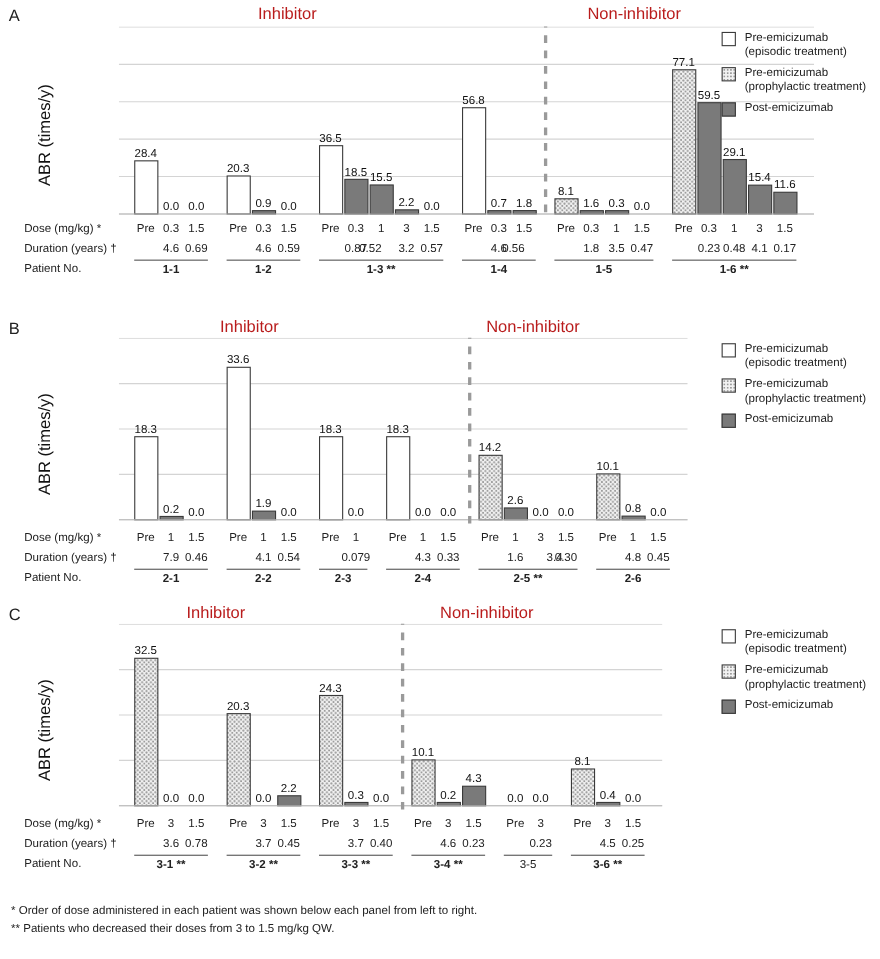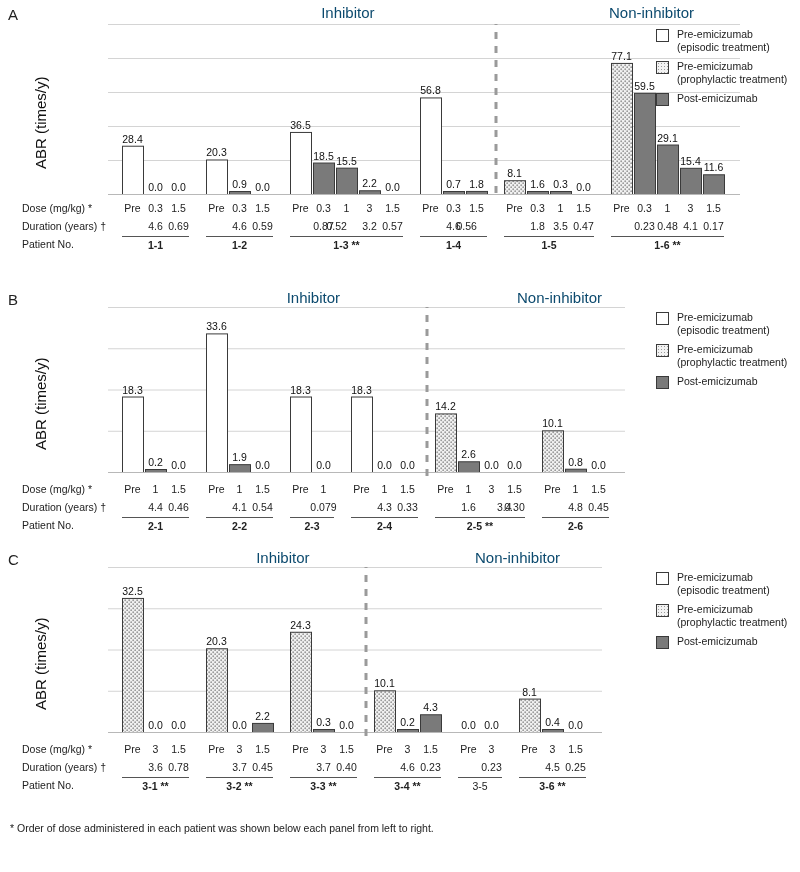--- a/index.html
+++ b/index.html
@@ -15,22 +15,22 @@
   #panel-A{top:0;height:285px;}
   #panel-B{top:285px;height:260px;}
   #panel-C{top:545px;height:270px;}
 
   .panel-letter{
     position:absolute;left:8px;top:6px;
     font-size:15px;color:#222;
   }
   .group-title{
     position:absolute;top:4px;
-    font-size:15px;color:#0c4a6e;
-    text-align:right;
+    font-size:15px;color:#b91c1c;
+    text-align:left;
     white-space:nowrap;
   }
   .axis-title{
     position:absolute;
     font-size:15px;color:#111;
     transform:rotate(-90deg);
     transform-origin:left top;
     white-space:nowrap;
   }
   svg.plot{position:absolute;display:block;}
@@ -285,21 +285,21 @@
       </div>
       <div class="legend-row">
         <div class="legend-swatch sw-post"></div>
         <div class="legend-text">
           <div>Post-emicizumab</div>
         </div>
       </div>
     </div>
 <div class="rowlabel" style="left: 112.5px; top: 198px; width: 40px; text-align: center;">Pre</div>
     <div class="rowlabel" style="left: 135.5px; top: 198px; width: 40px; text-align: center;">1</div>
-    <div class="rowlabel" style="left: 135.5px; top: 216px; width: 40px; text-align: center;">4.4</div>
+    <div class="rowlabel" style="left: 135.5px; top: 216px; width: 40px; text-align: center;">7.9</div>
     <div class="rowlabel" style="left: 158.5px; top: 198px; width: 40px; text-align: center;">1.5</div>
     <div class="rowlabel" style="left: 158.5px; top: 216px; width: 40px; text-align: center;">0.46</div>
     <div class="rowlabel" style="left: 196.5px; top: 198px; width: 40px; text-align: center;">Pre</div>
     <div class="rowlabel" style="left: 219.5px; top: 198px; width: 40px; text-align: center;">1</div>
     <div class="rowlabel" style="left: 219.5px; top: 216px; width: 40px; text-align: center;">4.1</div>
     <div class="rowlabel" style="left: 242.5px; top: 198px; width: 40px; text-align: center;">1.5</div>
     <div class="rowlabel" style="left: 242.5px; top: 216px; width: 40px; text-align: center;">0.54</div>
     <div class="rowlabel" style="left: 280.5px; top: 198px; width: 40px; text-align: center;">Pre</div>
     <div class="rowlabel" style="left: 303.5px; top: 198px; width: 40px; text-align: center;">1</div>
     <div class="rowlabel" style="left: 303.5px; top: 216px; width: 40px; text-align: center;">0.079</div>
@@ -449,13 +449,14 @@
     <div style="position: absolute; left: 374px; top: 232px; width: 67px; height: 0px; border-top: 1.5px solid rgb(85, 85, 85);"></div>
     <div class="rowlabel" style="left: 374px; top: 235px; width: 67px; text-align: center; font-weight: bold;">3-4 **</div>
     <div style="position: absolute; left: 458px; top: 232px; width: 44px; height: 0px; border-top: 1.5px solid rgb(85, 85, 85);"></div>
     <div class="rowlabel" style="left: 458px; top: 235px; width: 44px; text-align: center; font-weight: normal;">3-5</div>
     <div style="position: absolute; left: 519px; top: 232px; width: 67px; height: 0px; border-top: 1.5px solid rgb(85, 85, 85);"></div>
     <div class="rowlabel" style="left: 519px; top: 235px; width: 67px; text-align: center; font-weight: bold;">3-6 **</div>
   </div>
 
 <div class="footnotes" id="footnotes">
     <div>* Order of dose administered in each patient was shown below each panel from left to right.</div>
+    <div>** Patients who decreased their doses from 3 to 1.5 mg/kg QW.</div>
   </div>
 
 </body></html>

